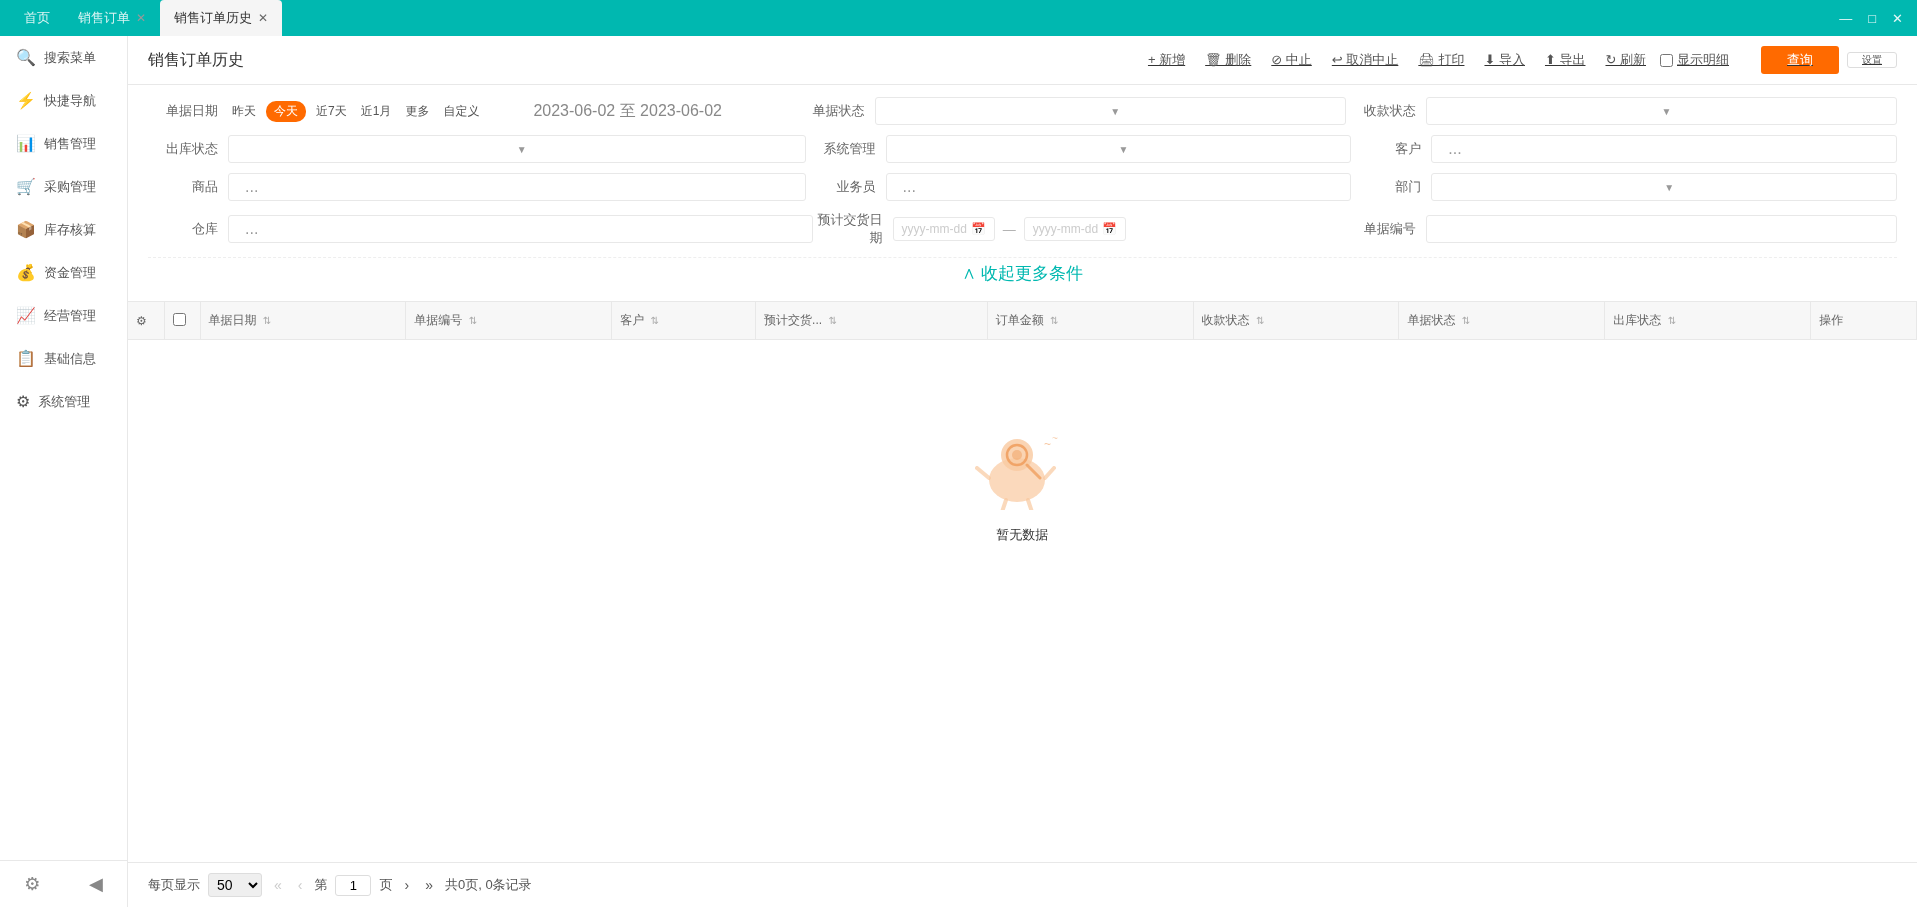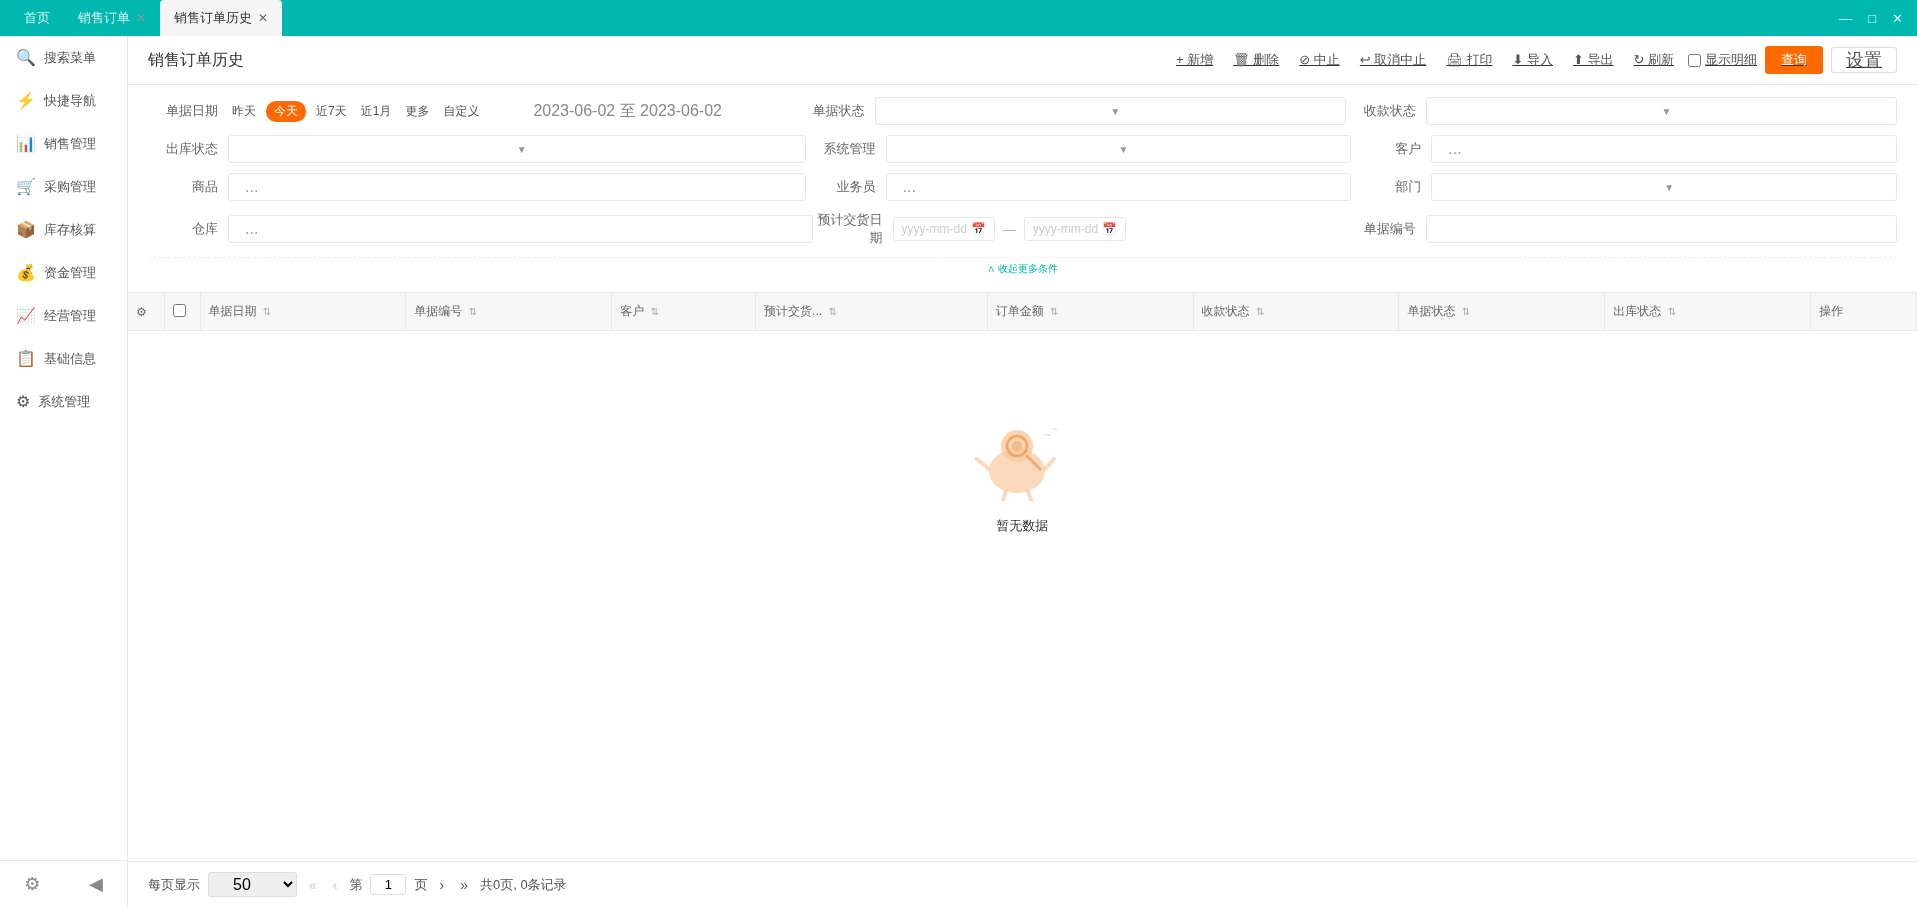--- a/index.html
+++ b/index.html
@@ -27,59 +27,59 @@
 
     
     .content { flex: 1; display: flex; flex-direction: column; overflow: hidden; }
 
     
     .page-header { background: #fff; border-bottom: 1px solid #e8e8e8; padding: 10px 20px; display: flex; align-items: center; justify-content: space-between; flex-shrink: 0; }
     .page-title { font-size: 16px; font-weight: 500; color: #333; }
     .header-actions { display: flex; align-items: center; gap: 8px; text-decoration: underline; }
     .action-btn { display: flex; align-items: center; gap: 3px; background: none; border: none; cursor: pointer; font-size: 13px; color: #555; padding: 4px 6px; }
     .action-btn.danger { color: #555; }
-    .query-btn { background: #ff6a00; color: #fff; border: none; border-radius: 3px; padding: 5px 16px; cursor: pointer; font-size: 13px; }
-    .settings-btn { background: #fff; color: #555; border: 1px solid #ddd; border-radius: 3px; padding: 0 14px; cursor: pointer; font-size: 18px; }
+    .query-btn { background: #ff6a00; color: #fff; border: none; border-radius: 3px; padding: 5px 26px; cursor: pointer; font-size: 13px; margin-left: 24px; }
+    .settings-btn { background: #fff; color: #555; border: 1px solid #ddd; border-radius: 3px; padding: 0 14px; cursor: pointer; font-size: 10px; }
     .checkbox-label { display: flex; align-items: center; gap: 4px; font-size: 13px; color: #555; }
 
     
     .filter-section { background: #fff; padding: 12px 20px; border-bottom: 1px solid #e8e8e8; flex-shrink: 0; }
     .filter-row { display: flex; align-items: center; margin-bottom: 10px; gap: 0; }
     .filter-label { width: 80px; color: #666; text-align: right; padding-right: 10px; flex-shrink: 0; font-size: 13px; }
     .date-filter { display: flex; gap: 6px; flex: 1; }
     .date-btn { background: none; border: none; cursor: pointer; font-size: 12px; color: #555; padding: 2px 4px; }
     .date-btn.active { background: #ff6a00; color: #fff; border-radius: 10px; padding: 2px 8px; }
     .date-range { color: #888; font-size: 16px; margin-left: 44px; }
     .filter-select { flex: 1; display: flex; align-items: center; border: 1px solid #e8e8e8; border-radius: 3px; padding: 4px 8px; background: #fff; cursor: pointer; min-height: 28px; }
     .filter-select span { flex: 1; color: #ccc; font-size: 12px; }
     .filter-select .arrow { color: #999; font-size: 10px; }
     .filter-input { flex: 1; border: 1px solid #e8e8e8; border-radius: 3px; padding: 4px 8px; background: #fff; min-height: 28px; display: flex; align-items: center; }
     .filter-ellipsis { color: #999; font-size: 16px; cursor: pointer; padding: 0 8px; }
     .date-input { border: 1px solid #e8e8e8; border-radius: 3px; padding: 4px 8px; color: #ccc; font-size: 12px; display: flex; align-items: center; gap: 4px; min-width: 100px; }
     .date-input .cal-icon { color: #aaa; }
     .date-separator { color: #aaa; padding: 0 4px; }
-    .collapse-more { text-align: center; padding: 4px; cursor: pointer; color: #00b8b0; font-size: 10px; border-top: 1px dashed #eee; margin-top: 4px; }
+    .collapse-more { text-align: center; padding: 4px; cursor: pointer; color: #00b8b0; font-size: 17px; border-top: 1px dashed #eee; margin-top: 4px; }
 
     
     .table-section { flex: 1; overflow: auto; background: #fff; margin: 0; }
     .data-table { width: 100%; border-collapse: collapse; }
     .data-table thead tr { background: #f7f7f7; border-bottom: 1px solid #e8e8e8; }
     .data-table th { padding: 10px 8px; text-align: left; font-size: 12px; color: #666; font-weight: normal; border-right: 1px solid #e8e8e8; white-space: nowrap; }
     .data-table th .sort-icon { font-size: 10px; color: #aaa; margin-left: 3px; }
     .th-settings { width: 36px; }
     .th-checkbox { width: 36px; }
     .empty-state { display: flex; flex-direction: column; align-items: center; justify-content: center; padding: 80px 0; }
 
     
     .empty-illustration { width: 120px; height: 90px; position: relative; margin-bottom: 16px; }
     .empty-illustration svg { width: 100%; height: 100%; }
 
     
     .table-footer { background: #fff; border-top: 1px solid #e8e8e8; padding: 10px 20px; display: flex; align-items: center; gap: 8px; flex-shrink: 0; font-size: 13px; color: #555; }
-    .pagination-select { border: 1px solid #ddd; border-radius: 3px; padding: 2px 20px; font-size: 16px; }
+    .pagination-select { border: 1px solid #ddd; border-radius: 3px; padding: 2px 4px; font-size: 14px; }
     .page-btn { background: none; border: none; cursor: pointer; color: #555; font-size: 14px; padding: 2px 4px; }
     .page-btn:disabled { color: #ccc; cursor: default; }
     .page-input { border: 1px solid #ddd; border-radius: 3px; padding: 2px 6px; width: 36px; text-align: center; font-size: 13px; }
   </style>
 </head>
 <body>
 
 <div class="top-bar">
   <div class="tab-item">
     <span>首页</span>

